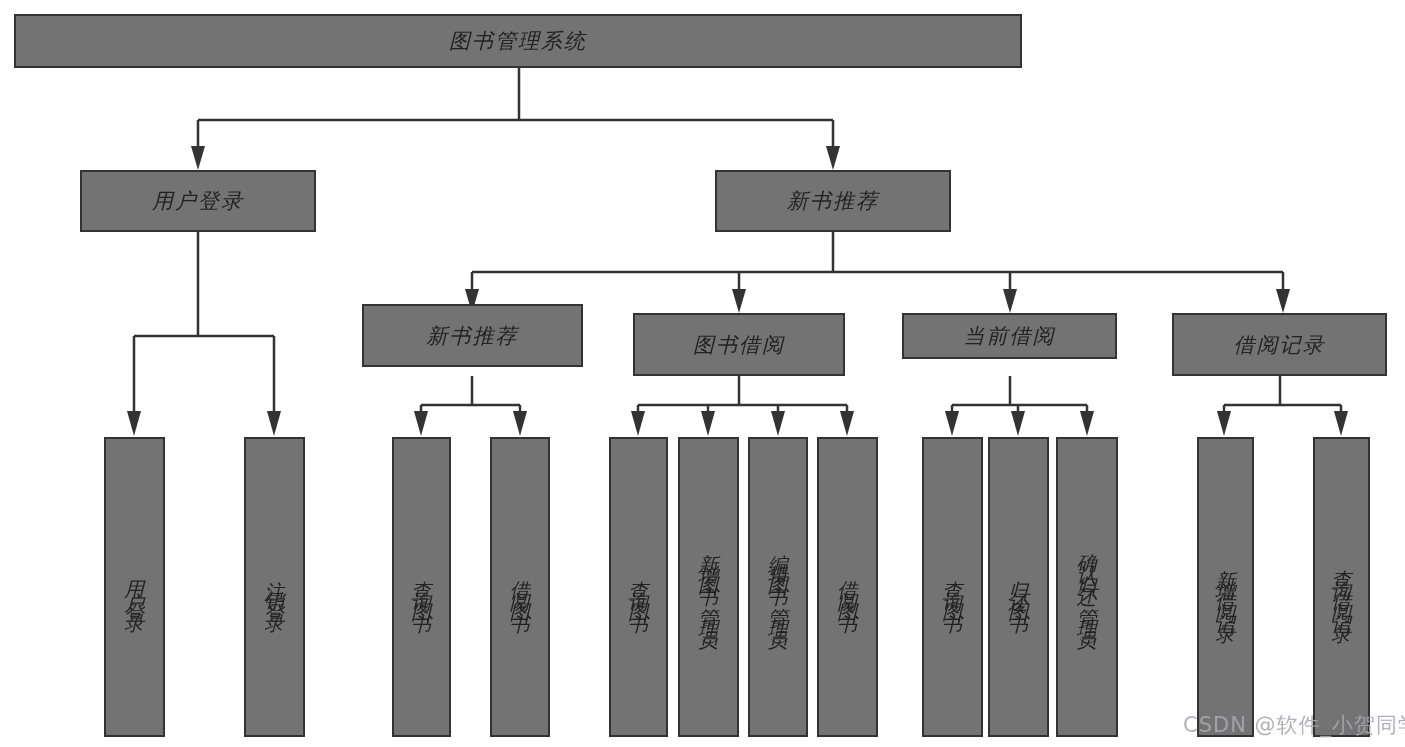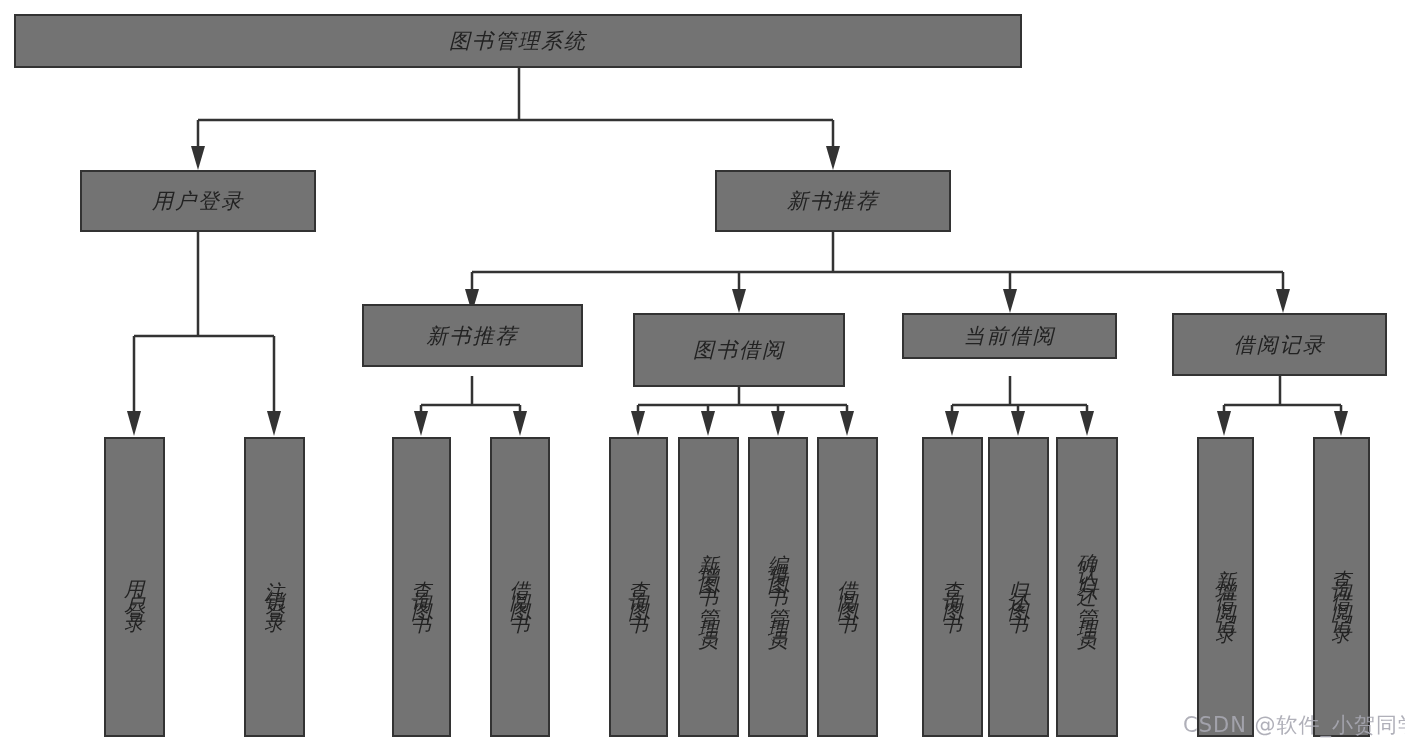--- a/index.html
+++ b/index.html
@@ -70,21 +70,21 @@
       <polygon points="1334,411 1348,411 1341,436"></polygon>
     </g>
   </svg>
 
   <div class="box hbox" style="left:14px; top:14px; width:1008px; height:54px;">图书管理系统</div>
 
   <div class="box hbox" style="left:80px; top:170px; width:236px; height:62px;">用户登录</div>
   <div class="box hbox" style="left:715px; top:170px; width:236px; height:62px;">新书推荐</div>
 
   <div class="box hbox" style="left:362px; top:304px; width:221px; height:63px;">新书推荐</div>
-  <div class="box hbox" style="left:633px; top:313px; width:212px; height:74px;">图书借阅</div>
+  <div class="box hbox" style="left:633px; top:313px; width:212px; height:63px;">图书借阅</div>
   <div class="box hbox" style="left:902px; top:313px; width:215px; height:46px;">当前借阅</div>
   <div class="box hbox" style="left:1172px; top:313px; width:215px; height:63px;">借阅记录</div>
 
   <div class="box vbox" style="left:104px; top:437px; width:61px; height:300px;">
     <span>用户登录</span>
   </div>
   <div class="box vbox" style="left:244px; top:437px; width:61px; height:300px;">
     <span>注销登录</span>
   </div>
   <div class="box vbox" style="left:392px; top:437px; width:59px; height:300px;">

